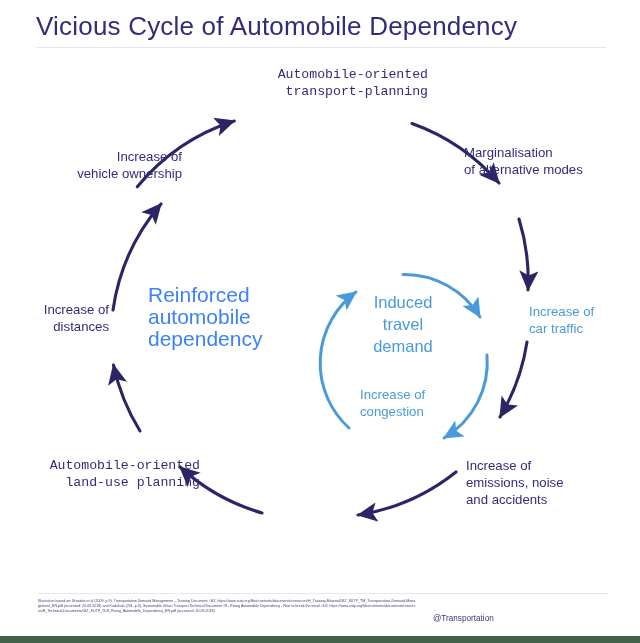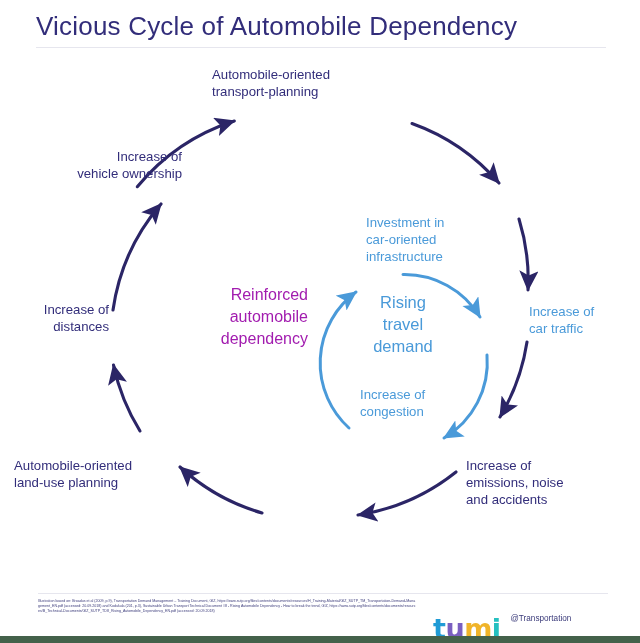--- a/index.html
+++ b/index.html
@@ -39,30 +39,30 @@
 
   
   .lbl{
     position:absolute;
     color:#322d7a;
     font-size:13.2px;
     line-height:17px;
     white-space:pre-line;
   }
   .lbl.light{color:#4a9ad9;}
-  .lbl.c{text-align:left;}
+  .lbl.c{text-align:right;font-family:Liberation Mono, monospace;}
   .lbl.l{text-align:left;}
   .lbl.r{text-align:right;}
 
   .center-dark{
     position:absolute;
-    color:#a21caf;
-    font-size:16px;
+    color:#3b82f6;
+    font-size:21px;
     line-height:22px;
-    text-align:right;
+    text-align:left;
     white-space:pre-line;
   }
   .center-light{
     position:absolute;
     color:#4a9ad9;
     font-size:16.5px;
     line-height:22px;
     text-align:center;
     white-space:pre-line;
   }
@@ -176,60 +176,58 @@
       </g>
 
       <g>
         <path d="M 349.0 376.0 A 88 88 0 0 1 356.0 240.0" fill="none" stroke="#4a9ad9" stroke-width="3.0" stroke-linecap="round" marker-end="url(#arrowLight)"></path>
       </g>
     </svg>
 
     <div class="lbl c" style="left:212px;top:14px;width:216px;">Automobile-oriented
 transport-planning</div>
 
+    <div class="lbl l" style="left:464px;top:92px;width:176px;">Marginalisation
+of alternative modes</div>
 
     <div class="lbl light l" style="left:529px;top:251px;width:110px;">Increase of
 car traffic</div>
 
     <div class="lbl l" style="left:466px;top:405px;width:170px;">Increase of
 emissions, noise
 and accidents</div>
 
 
     <div class="lbl c" style="left:14px;top:405px;width:186px;">Automobile-oriented
 land-use planning</div>
 
     <div class="lbl r" style="left:0px;top:249px;width:109px;">Increase of
 distances</div>
 
     <div class="lbl r" style="left:0px;top:96px;width:182px;">Increase of
 vehicle ownership</div>
 
-    <div class="lbl light l" style="left:366px;top:162px;width:120px;">Investment in
-car-oriented
-infrastructure</div>
 
     <div class="lbl light l" style="left:360px;top:334px;width:120px;">Increase of
 congestion</div>
 
     <div class="center-dark" style="left:148px;top:232px;width:160px;">Reinforced
 automobile
 dependency</div>
 
-    <div class="center-light" style="left:348px;top:239px;width:110px;">Rising
+    <div class="center-light" style="left:348px;top:239px;width:110px;">Induced
 travel
 demand</div>
   </div>
 
   <div class="footer-rule"></div>
 
   <div class="credit">Illustration based on: Broadus et al (2009, p.9), Transportation Demand Management – Training Document, GIZ, https://www.sutp.org/files/contents/documents/resources/H_Training-Material/GIZ_SUTP_TM_Transportation-Demand-Management_EN.pdf (accessed: 20.09.2018) and Kodukula (201, p.3), Sustainable Urban Transport Technical Document #8 - Rising Automobile Dependency - How to break the trend, GIZ, https://www.sutp.org/files/contents/documents/resources/B_Technical-Documents/GIZ_SUTP_TD8_Rising_Automobile_Dependency_EN.pdf (accessed: 20.09.2018)</div>
 
   <div class="brand">
-    <div class="tumi"><span class="t-t">t</span><span class="t-u">u</span><span class="t-m">m</span><span class="t-i">i</span></div>
     <div class="brandtext">
       <div>@Transportation</div>
       <div>transformative-mobility.org</div>
     </div>
   </div>
 
   <div class="bottom-bar"></div>
 </div>
 
 </body></html>

